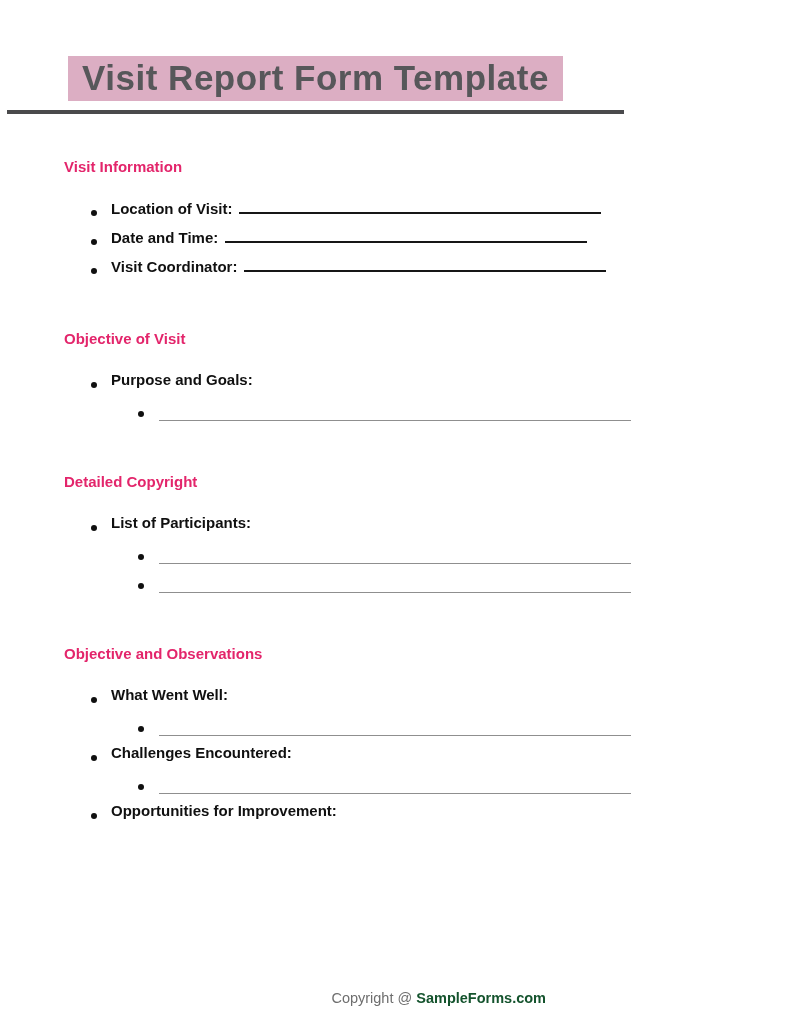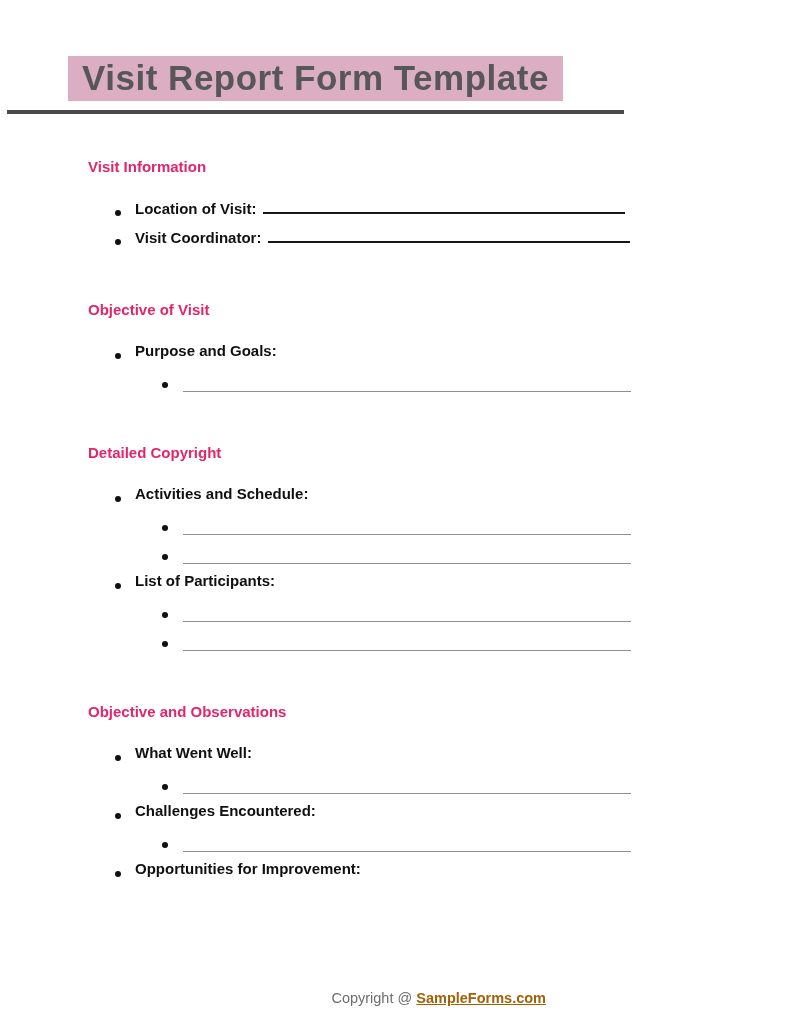--- a/index.html
+++ b/index.html
@@ -26,21 +26,21 @@
     letter-spacing: 0.5px;
   }
   .divider {
     width: 617px;
     height: 4px;
     background: #4a4a4c;
     margin: 9px auto 0 auto;
   }
 
   
-  .content { margin-left: 88px; width: 619px; }
+  .content { margin-left: 64px; width: 619px; }
   .heading {
     color: #e3256b;
     font-size: 15px;
     font-weight: bold;
     margin: 44px 0 24px 0;
   }
   .items { margin: 0; }
 
   .item-row {
     display: flex;
@@ -92,23 +92,22 @@
 
   
   .footer {
     position: absolute;
     right: 85px;
     bottom: 20px;
     font-size: 14.5px;
     color: #6e6e6e;
   }
   .brand {
-    color: #a16207;
-    font-weight: bold;
-    text-decoration: underline;
+    color: #14532d;
+    font-weight: bold;
     cursor: pointer;
   }
 </style>
 </head>
 <body>
 
 <div class="page">
 
   <header class="title-wrap">
     <h1 class="title">Visit Report Form Template</h1>
@@ -120,20 +119,25 @@
     <section>
       <h2 class="heading">Visit Information</h2>
       <div class="items">
         <div class="item-row">
           <span class="dot"></span>
           <span class="label">Location of Visit:</span>
           <span class="fill-blank"></span>
         </div>
         <div class="item-row">
           <span class="dot"></span>
+          <span class="label">Date and Time:</span>
+          <span class="fill-blank"></span>
+        </div>
+        <div class="item-row">
+          <span class="dot"></span>
           <span class="label">Visit Coordinator:</span>
           <span class="fill-blank"></span>
         </div>
       </div>
     </section>
 
     <section>
       <h2 class="heading">Objective of Visit</h2>
       <div class="items">
         <div class="item-row">
@@ -142,34 +146,20 @@
         </div>
         <div class="sub-row">
           <span class="sub-dot"></span>
           <span class="sub-line"></span>
         </div>
       </div>
     </section>
 
     <section>
       <h2 class="heading">Detailed Copyright</h2>
-      <div class="items">
-        <div class="item-row">
-          <span class="dot"></span>
-          <span class="label">Activities and Schedule:</span>
-        </div>
-        <div class="sub-row">
-          <span class="sub-dot"></span>
-          <span class="sub-line"></span>
-        </div>
-        <div class="sub-row">
-          <span class="sub-dot"></span>
-          <span class="sub-line"></span>
-        </div>
-      </div>
     </section>
 
     <section>
       <div class="items">
         <div class="item-row">
           <span class="dot"></span>
           <span class="label">List of Participants:</span>
         </div>
         <div class="sub-row">
           <span class="sub-dot"></span>

